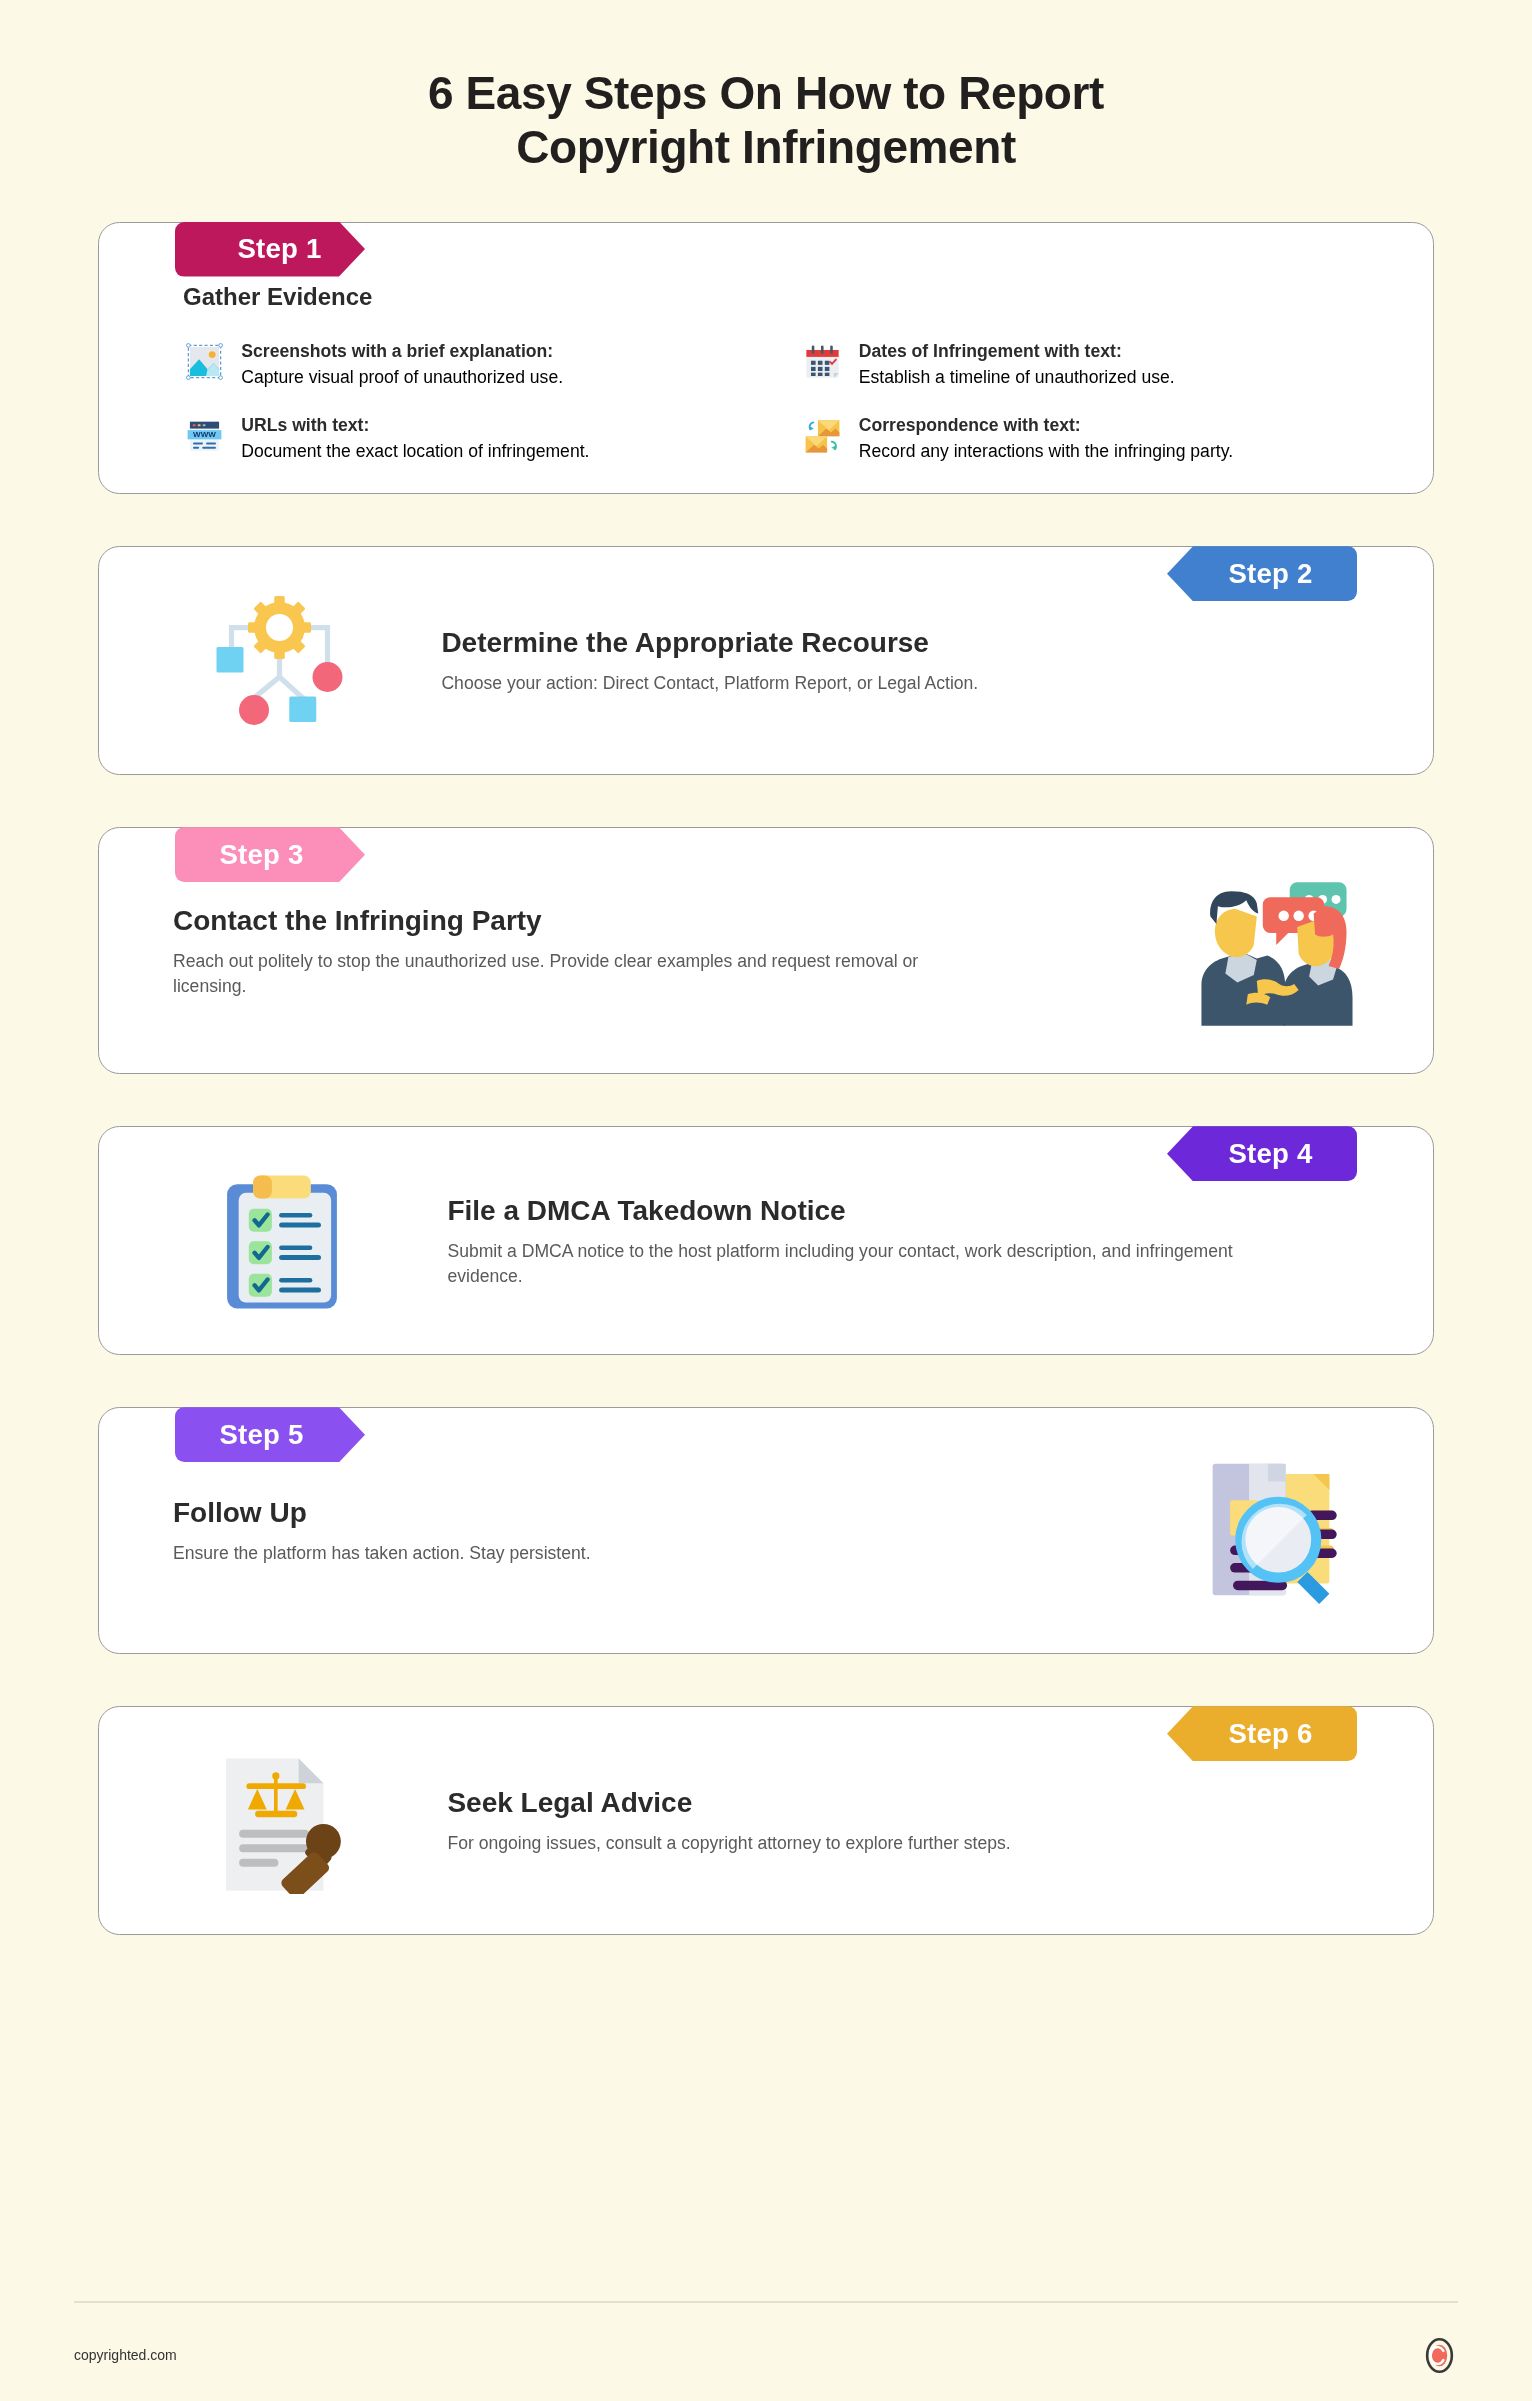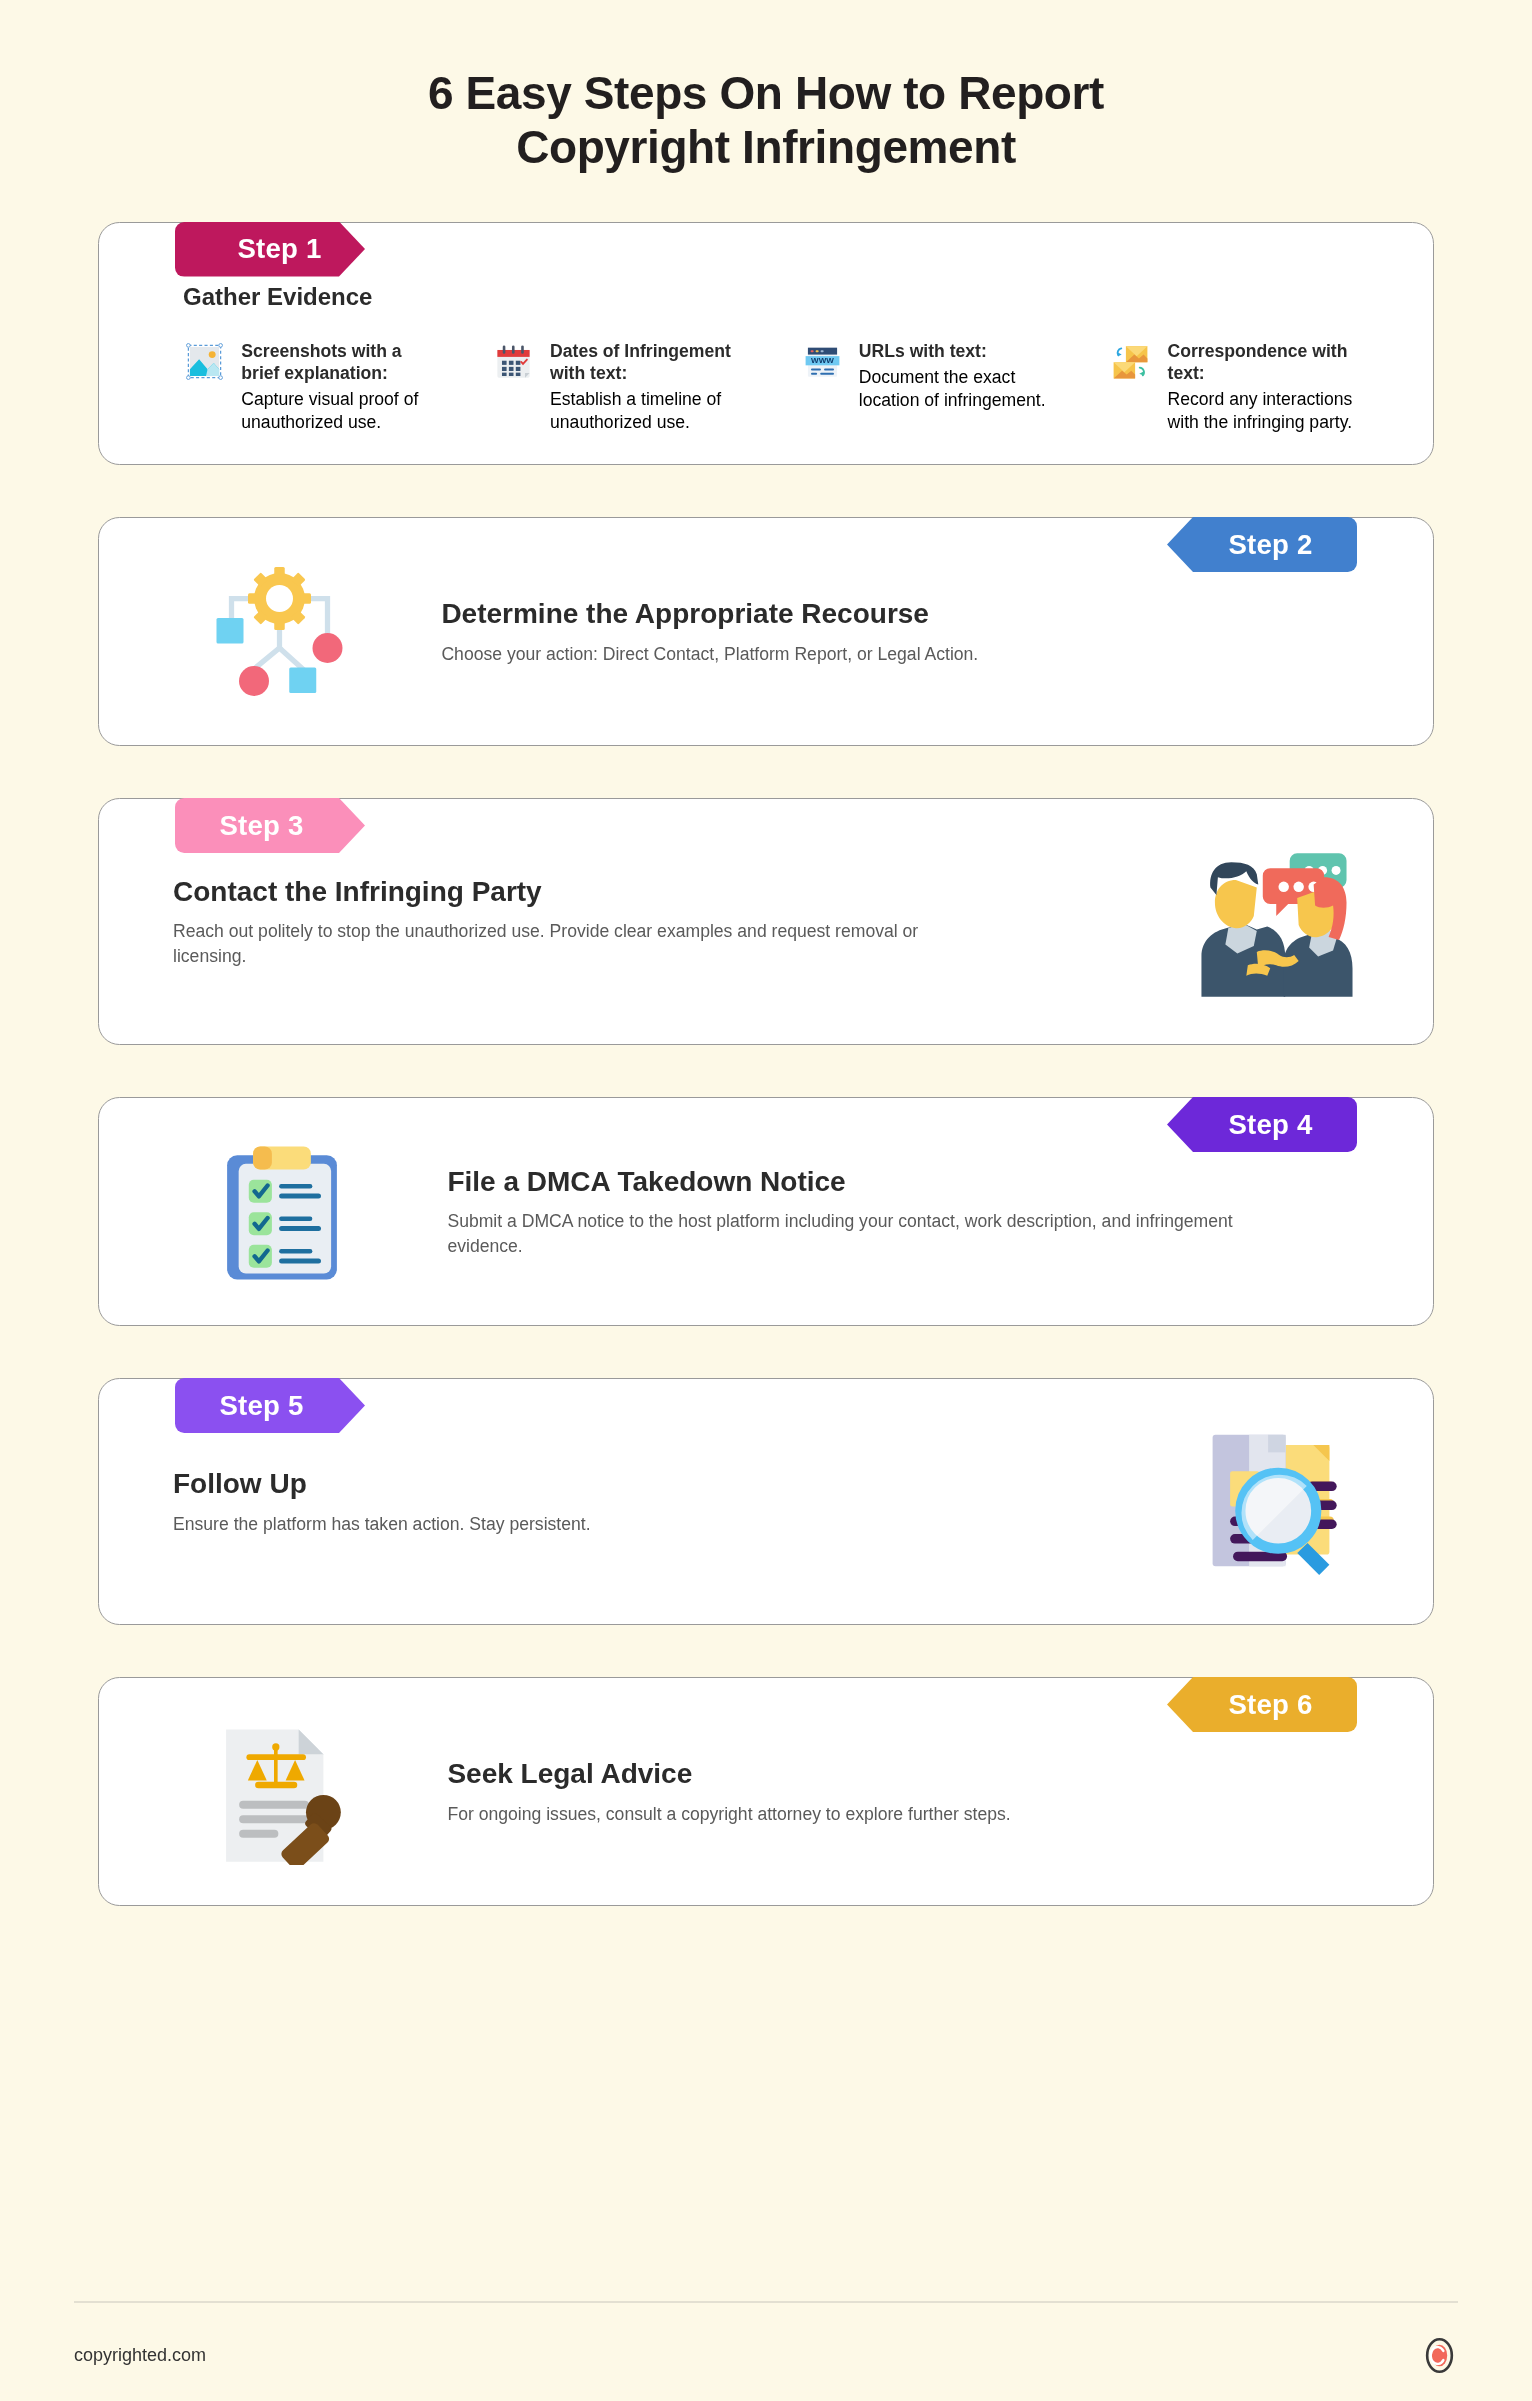--- a/index.html
+++ b/index.html
@@ -81,21 +81,21 @@
   
   .card-1 { padding: 60px 69px 30px 84px; }
   .card-1 .heading {
     font-size: 24px;
     font-weight: bold;
     color: #2B2B2B;
     margin-bottom: 27.6px;
   }
   .evidence-grid {
     display: grid;
-    grid-template-columns: 1fr 1fr 1fr 1fr;
+    grid-template-columns: 1fr 1fr;
     column-gap: 54px;
     row-gap: 23px;
   }
   .evi {
     display: flex;
     align-items: flex-start;
     gap: 15.3px;
   }
   .evi .ico {
     flex: 0 0 auto;
@@ -180,21 +180,21 @@
     height: 1.5px;
     background: #E3E0D2;
     margin-bottom: 34px;
   }
   .footer .frow {
     display: flex;
     align-items: center;
     justify-content: space-between;
   }
   .footer .site {
-    font-size: 18px;
+    font-size: 14px;
     color: #333333;
   }
   .logo-mark { width: 37px; height: 37px; }
 </style>
 </head>
 <body>
 
 <div class="page">
 
   <h1 class="title">

